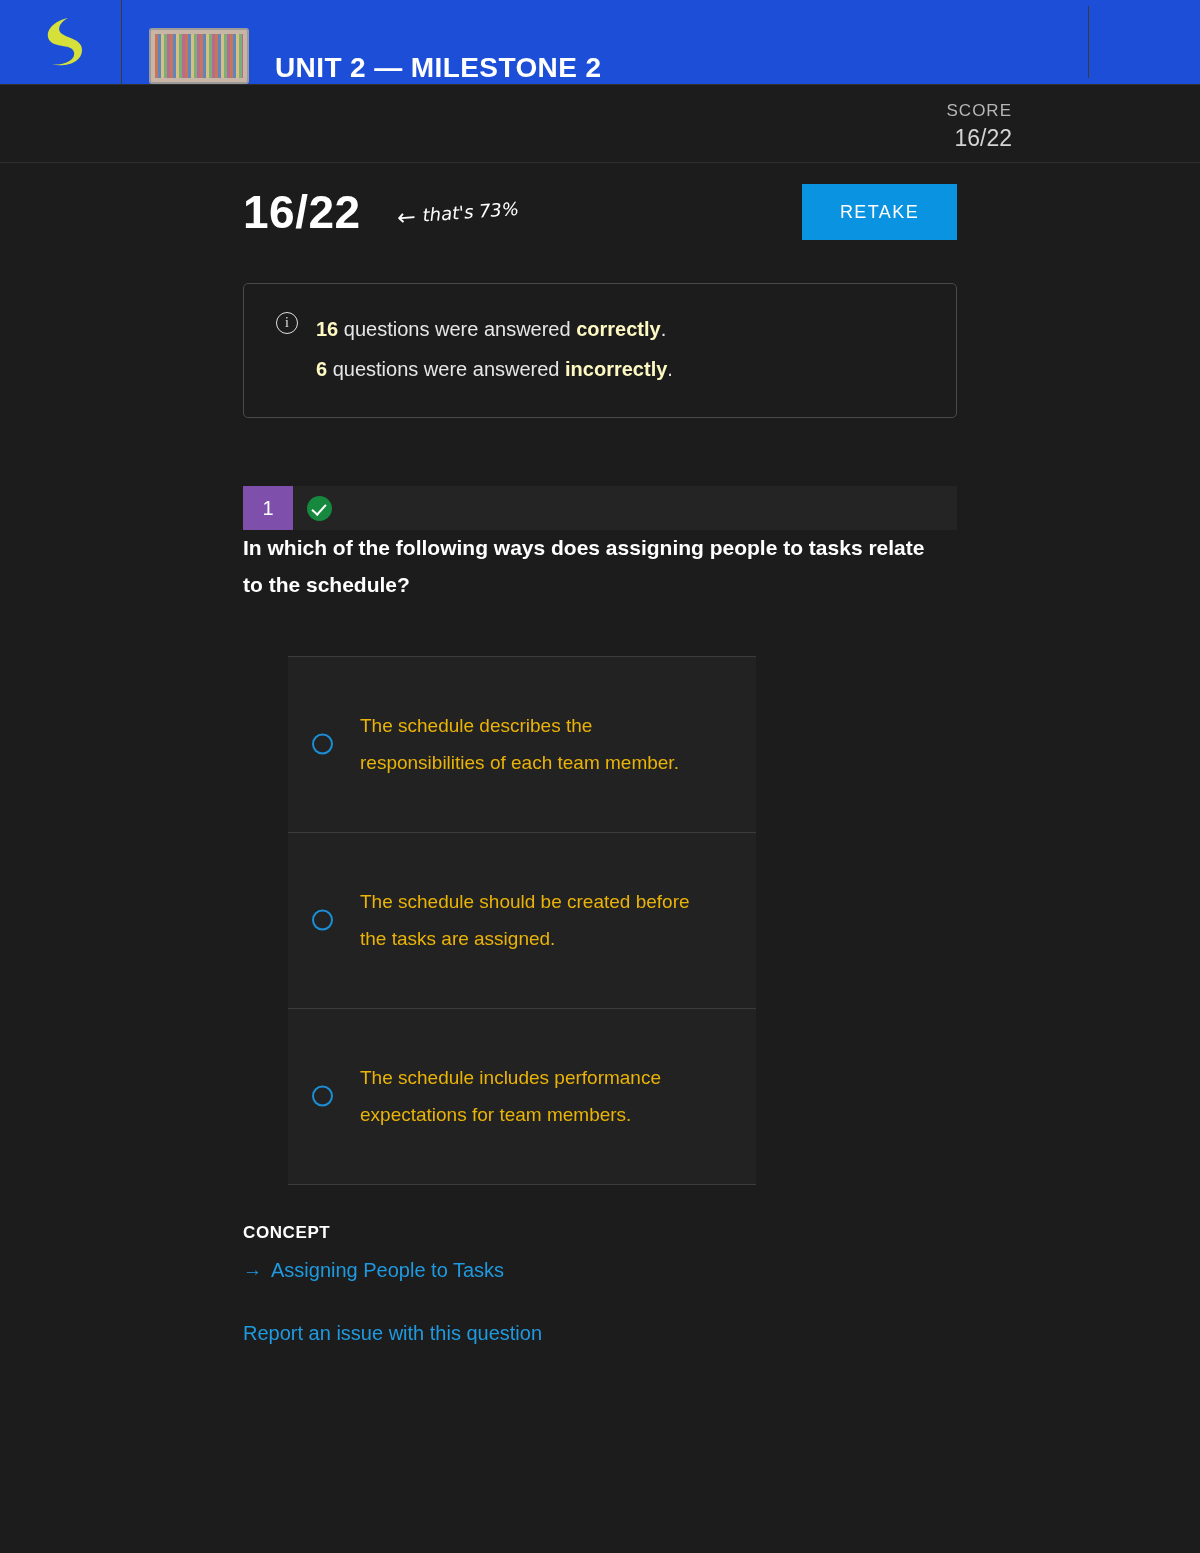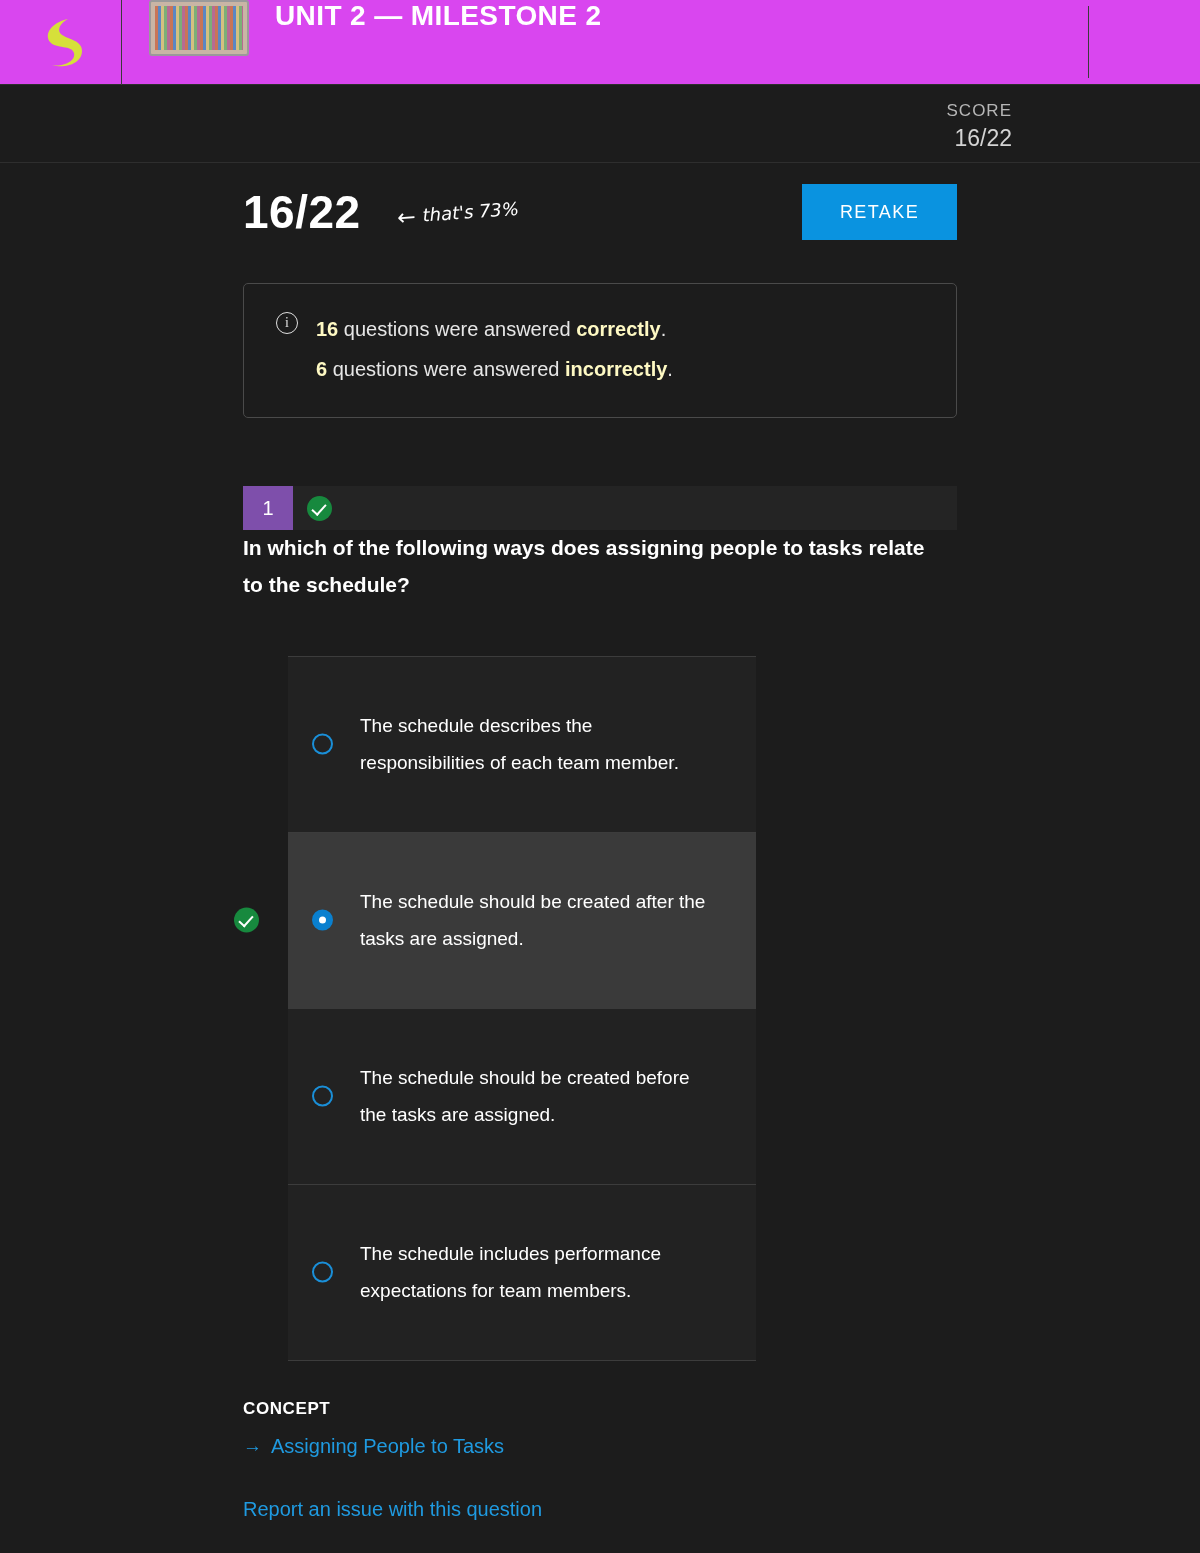--- a/index.html
+++ b/index.html
@@ -9,23 +9,23 @@
     background: #1c1c1c;
     font-family: "Liberation Sans", sans-serif;
     color: #e8e8e8;
     overflow: hidden;
   }
 
   
   .topbar {
     position: relative;
     height: 85px;
-    background: #d946ef;
-    display: flex;
-    align-items: flex-start;
+    background: #1d4ed8;
+    display: flex;
+    align-items: flex-end;
     border-bottom: 1px solid #2e2e2e;
   }
   .logo-wrap {
     width: 122px;
     height: 85px;
     display: flex;
     align-items: center;
     justify-content: center;
     border-right: 1px solid #3a3a3a;
   }
@@ -264,21 +264,21 @@
     position: absolute;
     left: 8px; top: 5px;
     width: 6px; height: 12px;
     border: solid #fff;
     border-width: 0 2.4px 2.4px 0;
     transform: rotate(42deg);
   }
   .answer-text {
     font-size: 19px;
     line-height: 1.95;
-    color: #ffffff;
+    color: #eab308;
     max-width: 360px;
   }
 
   .concept-label {
     margin-top: 38px;
     font-size: 17px;
     font-weight: 700;
     letter-spacing: .6px;
     color: #ffffff;
   }
@@ -353,25 +353,20 @@
 
   <div class="q-text">In which of the following ways does assigning people to tasks relate to the schedule?</div>
 
   <div class="answers">
 
     <div class="answer-row">
       <span class="radio"></span>
       <span class="answer-text">The schedule describes the responsibilities of each team member.</span>
     </div>
 
-    <div class="answer-row selected">
-      <span class="correct-mark"></span>
-      <span class="radio"></span>
-      <span class="answer-text">The schedule should be created after the tasks are assigned.</span>
-    </div>
 
     <div class="answer-row">
       <span class="radio"></span>
       <span class="answer-text">The schedule should be created before the tasks are assigned.</span>
     </div>
 
     <div class="answer-row">
       <span class="radio"></span>
       <span class="answer-text">The schedule includes performance expectations for team members.</span>
     </div>

